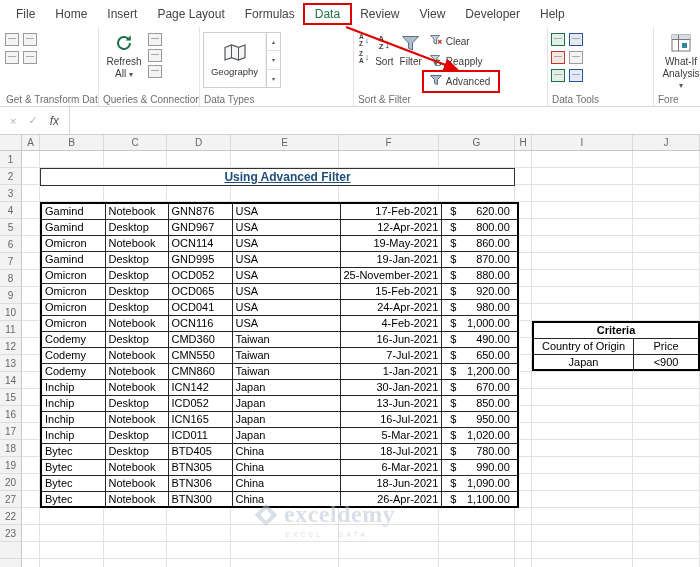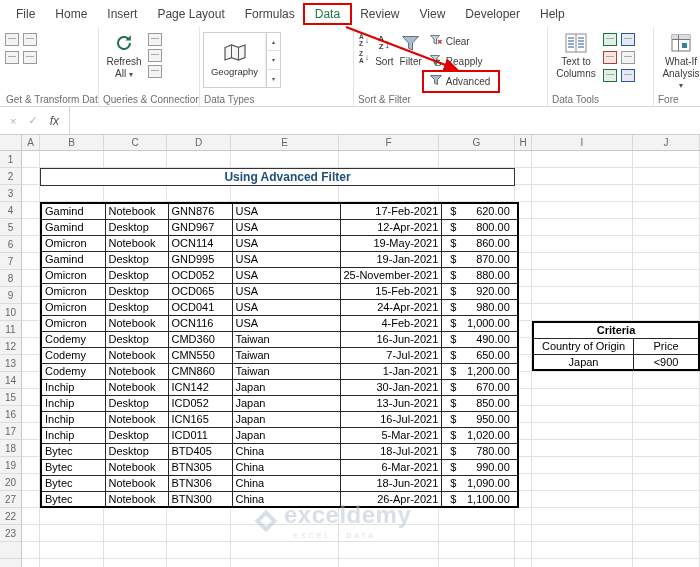--- a/index.html
+++ b/index.html
@@ -57,35 +57,35 @@
   .colhdr-row{display:flex;height:16px;background:#f3f3f3;border-bottom:1px solid #c9c9c9;}
   .corner{width:22px;flex:none;border-right:1px solid #c9c9c9;background:#f3f3f3;}
   .colhdr{flex:none;border-right:1px solid #d8d8d8;display:flex;align-items:center;justify-content:center;font-size:10px;color:#666;cursor:default;}
   .gridrows{position:relative;background:#fff;}
   .grow{display:flex;height:17px;}
   .rowhdr{width:22px;flex:none;background:#f3f3f3;border-right:1px solid #c9c9c9;border-bottom:1px solid #dcdcdc;display:flex;align-items:center;justify-content:center;font-size:10px;color:#666;cursor:default;}
   .gcell{flex:none;border-right:1px solid #e1e1e1;border-bottom:1px solid #e1e1e1;cursor:cell;}
 
   
   #sheet-title{position:absolute;display:flex;align-items:center;justify-content:center;background:#fff;
-    border:1px solid #333;font-size:12px;font-weight:bold;color:var(--titleblue,#1F4E79);z-index:2;padding-left:20px;}
+    border:1px solid #333;font-size:12px;font-weight:bold;text-decoration:underline;color:var(--titleblue,#1F4E79);z-index:2;padding-left:20px;}
   .xtable{position:absolute;border-collapse:collapse;table-layout:fixed;background:#fff;z-index:2;}
   .xtable th,.xtable td{border:1px solid #262626;height:16px;padding:0 3px;font-size:11px;line-height:14px;
     white-space:nowrap;overflow:hidden;vertical-align:middle;color:#000;}
   .xtable th{font-weight:bold;text-align:center;}
   #main-table{border:2px solid #000;}
   #criteria-table{border:2px solid #000;z-index:3;}
   .datecell{text-align:right;padding-right:4px;}
   .pricecell{padding:0;}
   .pw{display:flex;justify-content:space-between;padding:0 4px 0 5px;}
   .cc{text-align:center;}
 
   .watermark{position:absolute;left:258px;top:350px;z-index:4;display:flex;flex-direction:column;align-items:center;
     opacity:.5;pointer-events:none;}
-  .wm-row{display:flex;align-items:flex-end;gap:10px;}
+  .wm-row{display:flex;align-items:center;gap:10px;font-family:Liberation Serif, serif;}
   .wm-diamond{width:16px;height:16px;border:4px solid var(--wm,#B3C0D1);transform:rotate(45deg);}
   .wm-text{font-size:24px;font-weight:bold;color:var(--wm,#B3C0D1);letter-spacing:.5px;}
   .wm-sub{font-size:7px;letter-spacing:3px;color:var(--wm,#B3C0D1);margin-top:3px;}
 
   #anno-arrow{position:absolute;left:332px;top:22px;width:150px;height:58px;z-index:41;pointer-events:none;}
 </style>
 </head>
 <body>
 
 <div id="ribbon-tabs">
@@ -212,32 +212,20 @@
             </svg>
         </span>
         <span>Advanced</span>
         <span class="red-box"></span>
       </div>
     </div>
     <span class="group-label">Sort &amp; Filter</span>
   </div>
 
   <div class="group" style="width:106px">
-    <div class="bigbtn">
-      <span class="icon">
-        <svg width="22" height="20" viewBox="0 0 22 20">
-            <rect x="1" y="1" width="20" height="18" fill="#fff" stroke="#8a8a8a"></rect>
-            <path d="M11 1v18" stroke="#8a8a8a"></path>
-            <g stroke="#2b579a">
-              <path d="M3 5h6M3 8h6M3 11h6M3 14h6M13 5h6M13 8h6M13 11h6M13 14h6"></path>
-            </g>
-          </svg>
-      </span>
-      <span style="width:46px">Text to Columns</span>
-    </div>
     <div class="grid2">
       <span class="mini green"></span>
       <span class="mini blue"></span>
       <span class="mini red"></span>
       <span class="mini"></span>
       <span class="mini green"></span>
       <span class="mini blue"></span>
     </div>
     <span class="group-label">Data Tools</span>
   </div>

